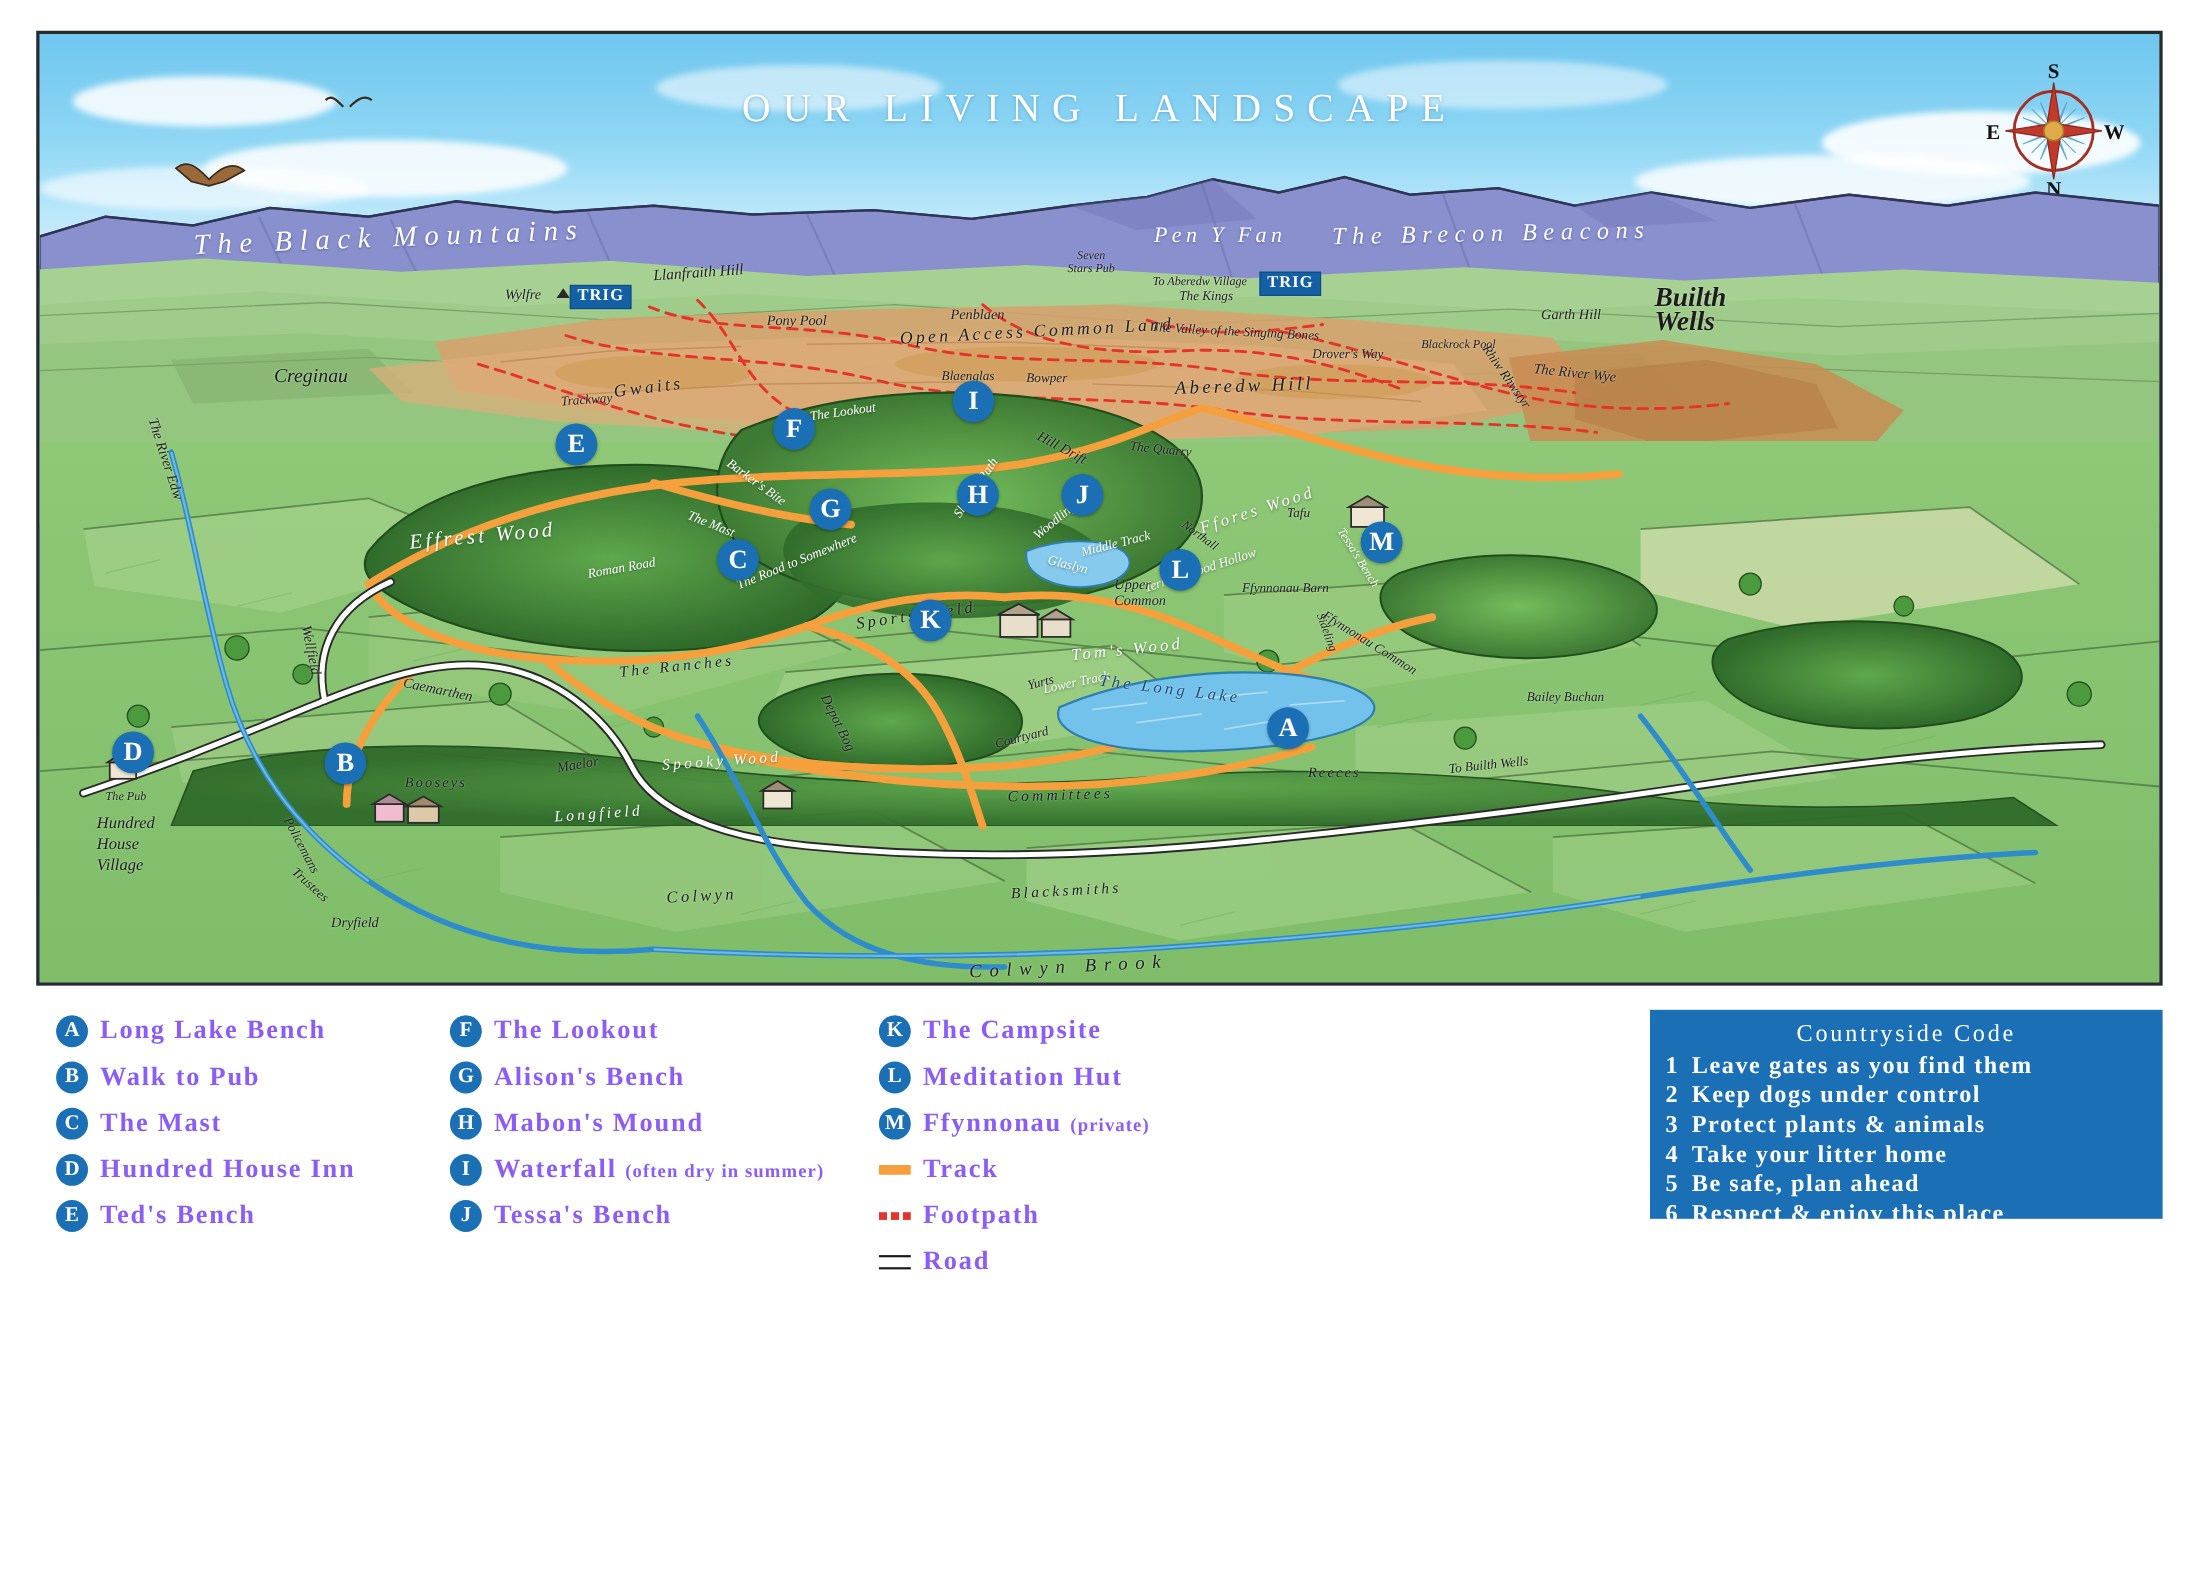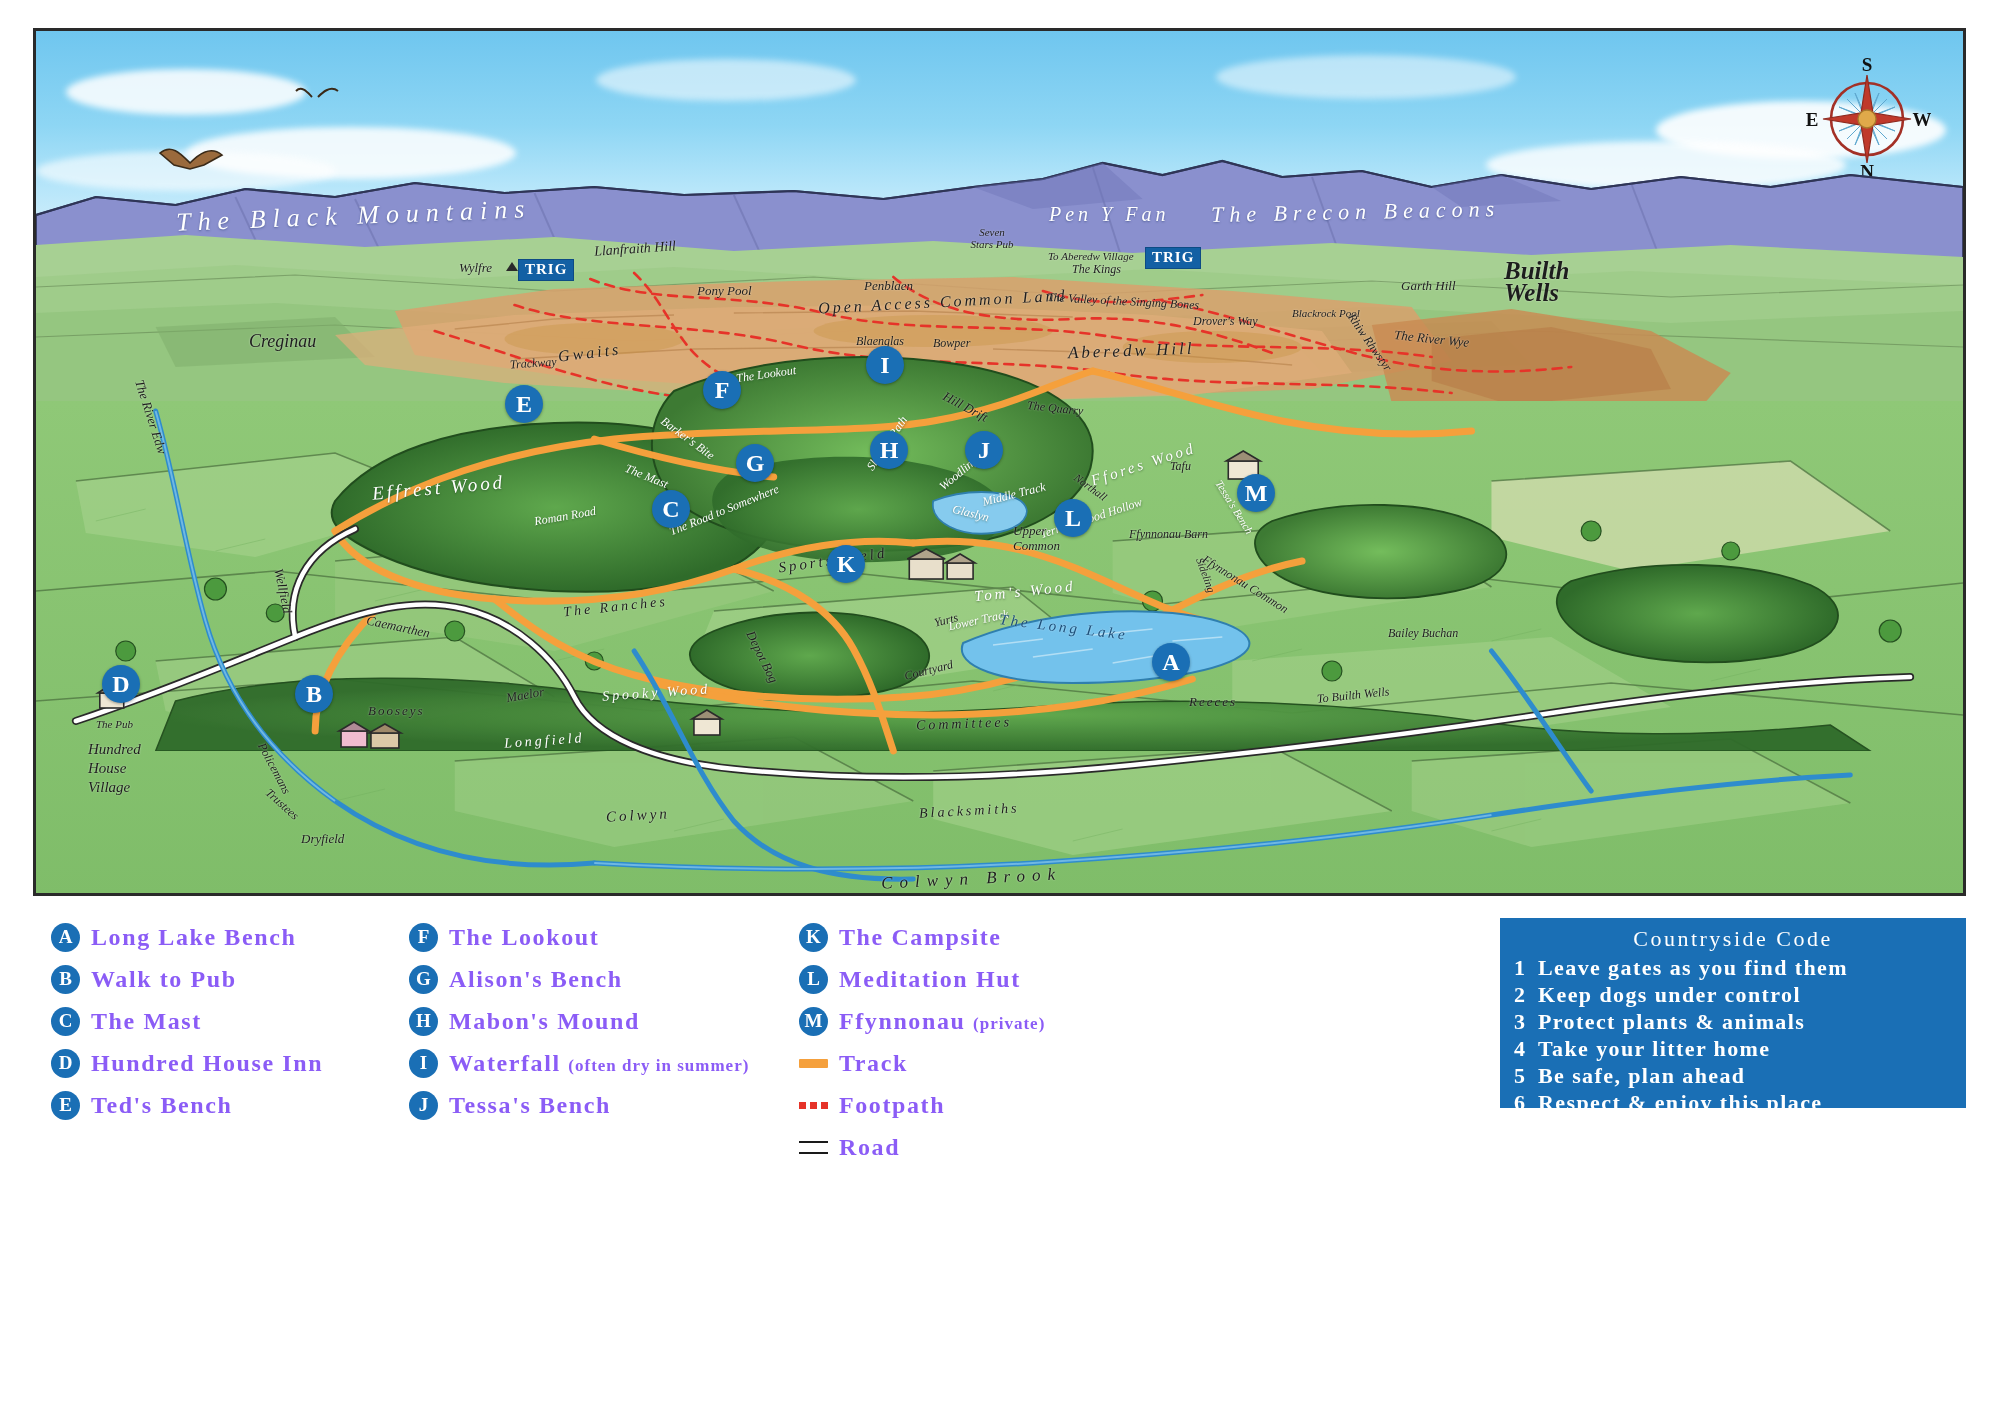--- a/index.html
+++ b/index.html
@@ -114,20 +114,21 @@
 
       <div class="sky"></div>
       <div class="cloud" style="left:30px;top:38px;width:240px;height:46px;"></div>
       <div class="cloud" style="left:150px;top:96px;width:330px;height:52px;"></div>
       <div class="cloud" style="left:560px;top:28px;width:260px;height:42px;opacity:.55;"></div>
       <div class="cloud" style="left:1180px;top:24px;width:300px;height:44px;opacity:.5;"></div>
       <div class="cloud" style="left:1620px;top:70px;width:290px;height:58px;opacity:.9;"></div>
       <div class="cloud" style="left:1450px;top:110px;width:360px;height:48px;opacity:.8;"></div>
       <div class="cloud" style="left:0px;top:120px;width:300px;height:40px;opacity:.6;"></div>
 
+      <div id="map-title">OUR LIVING LANDSCAPE</div>
 
       <div id="compass">
         <svg viewBox="0 0 128 128" width="128" height="128">
           <circle cx="64" cy="66" r="36" fill="none" stroke="#a33026" stroke-width="2.6"></circle>
           <g fill="#9fd6f2" stroke="#5fa8cf" stroke-width="1">
             <path d="M64 66 L52 40 L58 56 Z"></path>
               <path d="M64 66 L76 40 L70 56 Z"></path>
             <path d="M64 66 L92 54 L76 60 Z"></path>
               <path d="M64 66 L92 78 L76 72 Z"></path>
             <path d="M64 66 L76 92 L70 76 Z"></path>

